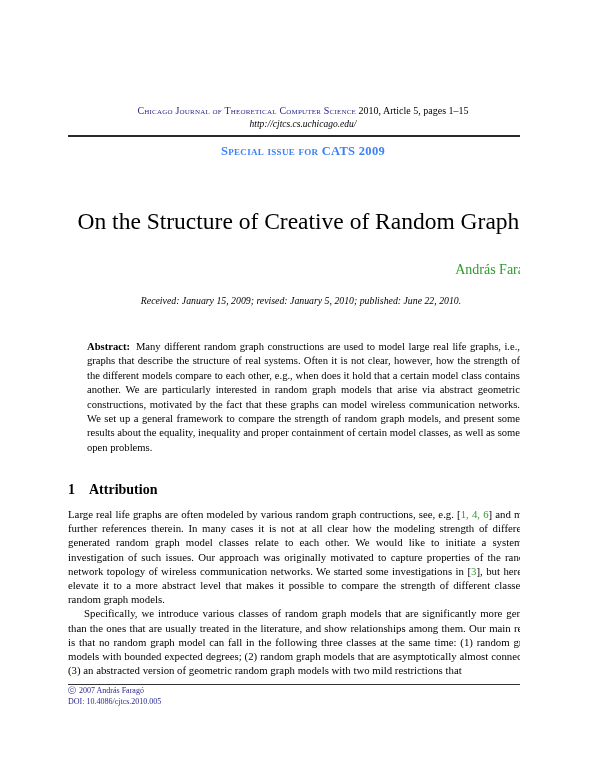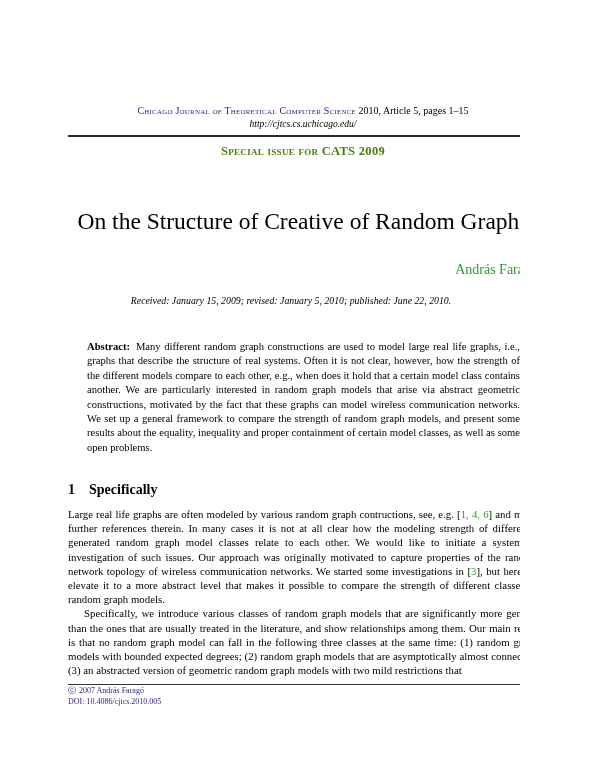--- a/index.html
+++ b/index.html
@@ -45,21 +45,21 @@
     height: 0;
     border-top: 2px solid #2a2a2a;
   }
   .special-issue {
     position: absolute;
     top: 144px; left: 68px; width: 470px;
     text-align: center;
     font-variant: small-caps;
     font-weight: bold;
     font-size: 12.5px;
-    color: #4d7c0f;
+    color: #3b82f6;
     letter-spacing: 0.3px;
   }
   
   .paper-title {
     position: absolute;
     top: 189px; left: 65px; width: 476px;
     text-align: center;
     font-size: 23.5px;
     line-height: 32px;
     font-weight: normal;
@@ -67,21 +67,21 @@
   }
   .paper-author {
     position: absolute;
     top: 262px; left: 68px; width: 470px;
     text-align: right;
     font-size: 14px;
     color: #2E9B2E;
   }
   .paper-dates {
     position: absolute;
-    top: 295px; left: 56px; width: 470px;
+    top: 295px; left: 66px; width: 470px;
     text-align: center;
     font-style: italic;
     font-size: 9.8px;
   }
   
   .abstract {
     position: absolute;
     top: 340px; left: 87px; width: 433px;
     font-size: 10.6px;
     line-height: 14.4px;
@@ -141,21 +141,21 @@
 
   <h1 class="paper-title">On the Structure of Creative of Random Graphs</h1>
   <div class="paper-author">András Faragó</div>
   <div class="paper-dates">Received: January 15, 2009; revised: January 5, 2010; published: June 22, 2010.</div>
 
   <div class="abstract">
     <span class="abstract-label">Abstract:</span><span>Many different random graph constructions are used to model large real life graphs, i.e., graphs that describe the structure of real systems. Often it is not clear, however, how the strength of the different models compare to each other, e.g., when does it hold that a certain model class contains another. We are particularly interested in random graph models that arise via abstract geometric constructions, motivated by the fact that these graphs can model wireless communication networks. We set up a general framework to compare the strength of random graph models, and present some results about the equality, inequality and proper containment of certain model classes, as well as some open problems.</span>
   </div>
 
   <div class="section-heading">
-    <span class="sec-num">1</span><span>Specifically</span>
+    <span class="sec-num">1</span><span>Attribution</span>
   </div>
 
   <div class="bodytext">
     <p><span>Large real life graphs are often modeled by various random graph contructions, see, e.g. [</span><span class="cite">1, 4, 6</span><span>] and many further references therein. In many cases it is not at all clear how the modeling strength of differently generated random graph model classes relate to each other. We would like to initiate a systematic investigation of such issues. Our approach was originally motivated to capture properties of the random network topology of wireless communication networks. We started some investigations in [</span><span class="cite">3</span><span>], but here we elevate it to a more abstract level that makes it possible to compare the strength of different classes of random graph models.</span></p>
     <p class="indent">Specifically, we introduce various classes of random graph models that are significantly more general than the ones that are usually treated in the literature, and show relationships among them. Our main result is that no random graph model can fall in the following three classes at the same time: (1) random graph models with bounded expected degrees; (2) random graph models that are asymptotically almost connected; (3) an abstracted version of geometric random graph models with two mild restrictions that</p>
   </div>
 
   <div class="footer-rule"></div>
   <div class="footer">
     <div>

